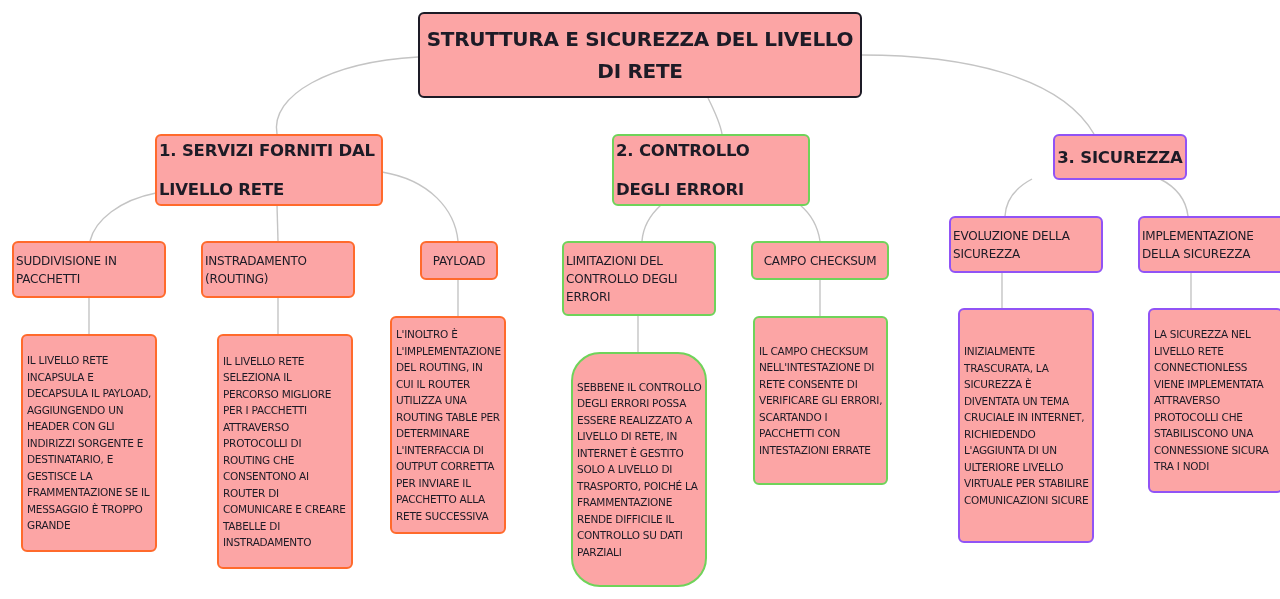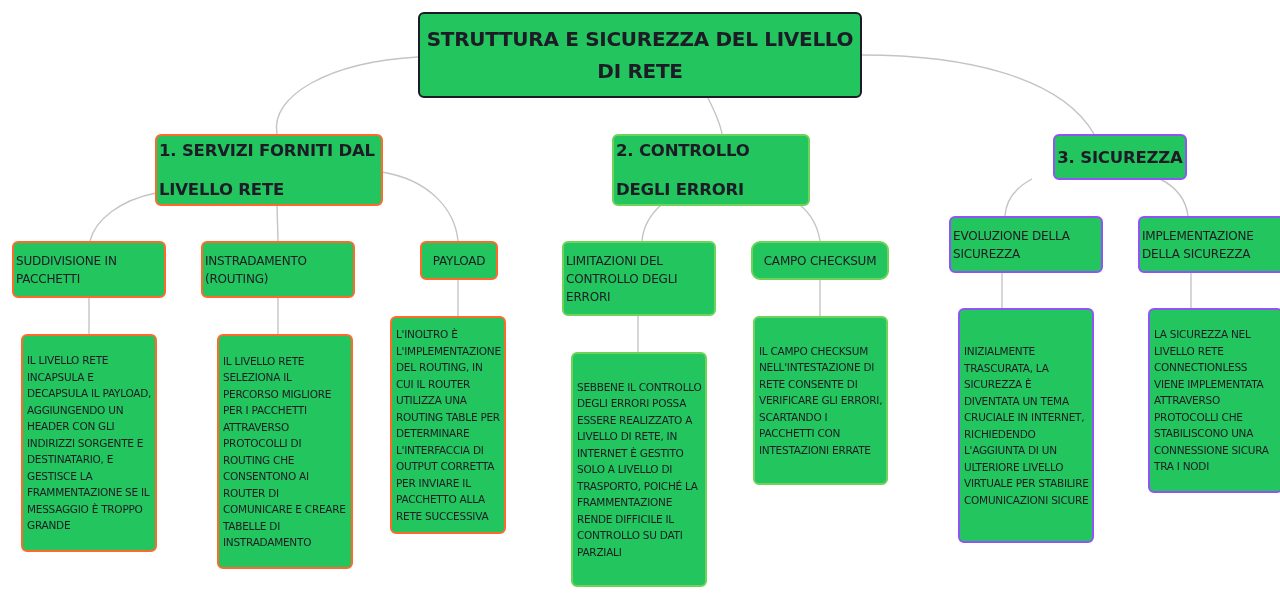--- a/index.html
+++ b/index.html
@@ -22,21 +22,21 @@
       pointer-events: none;
     }
     svg.connectors path {
       fill: none;
       stroke: #c4c4c4;
       stroke-width: 1.4;
     }
     .node {
       position: absolute;
       box-sizing: border-box;
-      background: #22c55e;
+      background: #fca5a5;
       border-radius: 6px;
       border: 2px solid #333;
       display: flex;
       align-items: center;
       cursor: pointer;
     }
     .node span { display: block; }
     .root {
       border-color: #1d1b26;
       justify-content: center;
@@ -125,24 +125,24 @@
 <div class="node leaf orange" style="left:390px; top:316px; width:116px; height:218px;">
   <span>L'INOLTRO È L'IMPLEMENTAZIONE DEL ROUTING, IN CUI IL ROUTER UTILIZZA UNA ROUTING TABLE PER DETERMINARE L'INTERFACCIA DI OUTPUT CORRETTA PER INVIARE IL PACCHETTO ALLA RETE SUCCESSIVA</span>
 </div>
 
 <div class="node main green" style="left:612px; top:134px; width:198px; height:72px;">
   <span>2. CONTROLLO DEGLI ERRORI</span>
 </div>
 <div class="node sub green" style="left:562px; top:241px; width:154px; height:75px;">
   <span>LIMITAZIONI DEL CONTROLLO DEGLI ERRORI</span>
 </div>
-<div class="node sub green center" style="left:751px; top:241px; width:138px; height:39px;border-radius:9px;">
+<div class="node sub green center" style="left:751px; top:241px; width:138px; height:39px;">
   <span>CAMPO CHECKSUM</span>
 </div>
-<div class="node leaf green" style="left:571px; top:352px; width:136px; height:235px;">
+<div class="node leaf green" style="left:571px; top:352px; width:136px; height:235px;border-radius:29px;">
   <span>SEBBENE IL CONTROLLO DEGLI ERRORI POSSA ESSERE REALIZZATO A LIVELLO DI RETE, IN INTERNET È GESTITO SOLO A LIVELLO DI TRASPORTO, POICHÉ LA FRAMMENTAZIONE RENDE DIFFICILE IL CONTROLLO SU DATI PARZIALI</span>
 </div>
 <div class="node leaf green" style="left:753px; top:316px; width:135px; height:169px;">
   <span>IL CAMPO CHECKSUM NELL'INTESTAZIONE DI RETE CONSENTE DI VERIFICARE GLI ERRORI, SCARTANDO I PACCHETTI CON INTESTAZIONI ERRATE</span>
 </div>
 
 <div class="node main purple center" style="left:1029px; top:134px; width:134px; height:46px;">
   <span>3. SICUREZZA</span>
 </div>
 <div class="node sub purple" style="left:925px; top:216px; width:154px; height:57px;">

